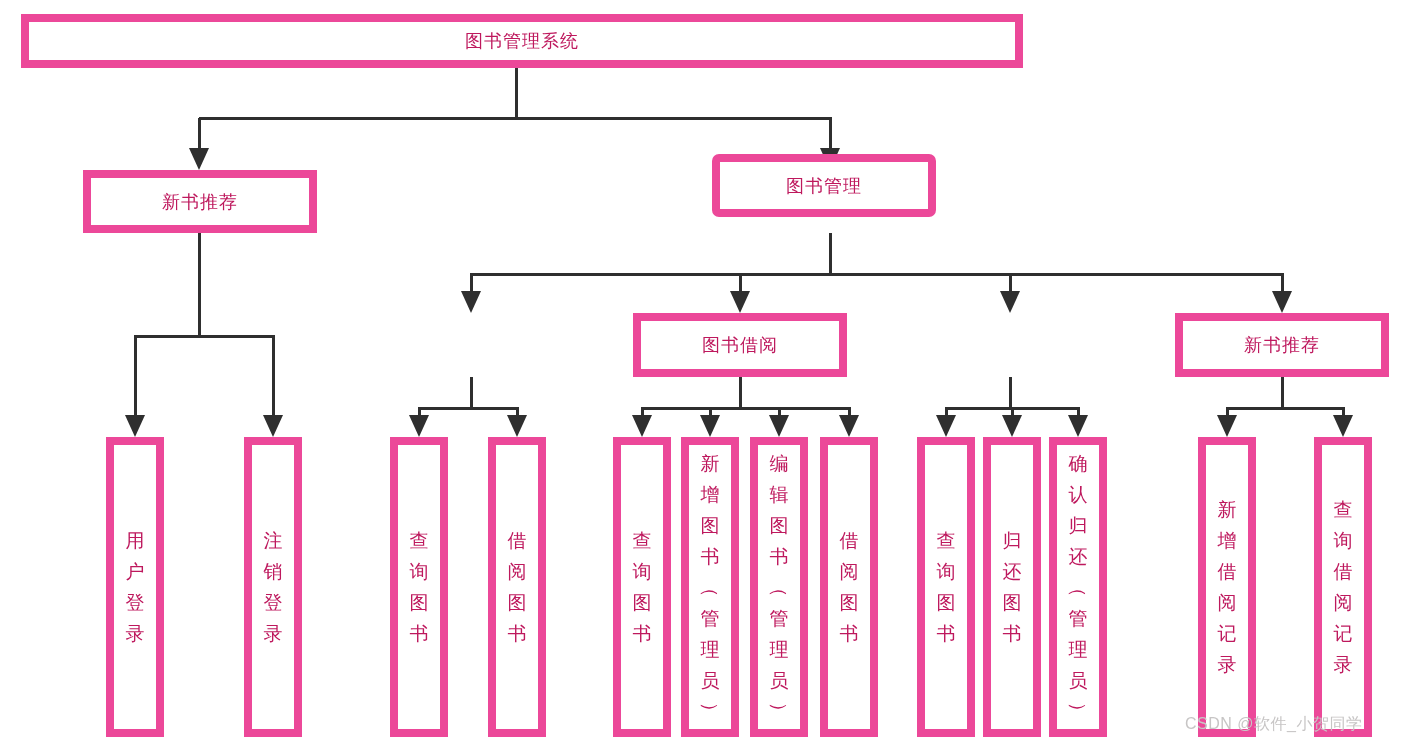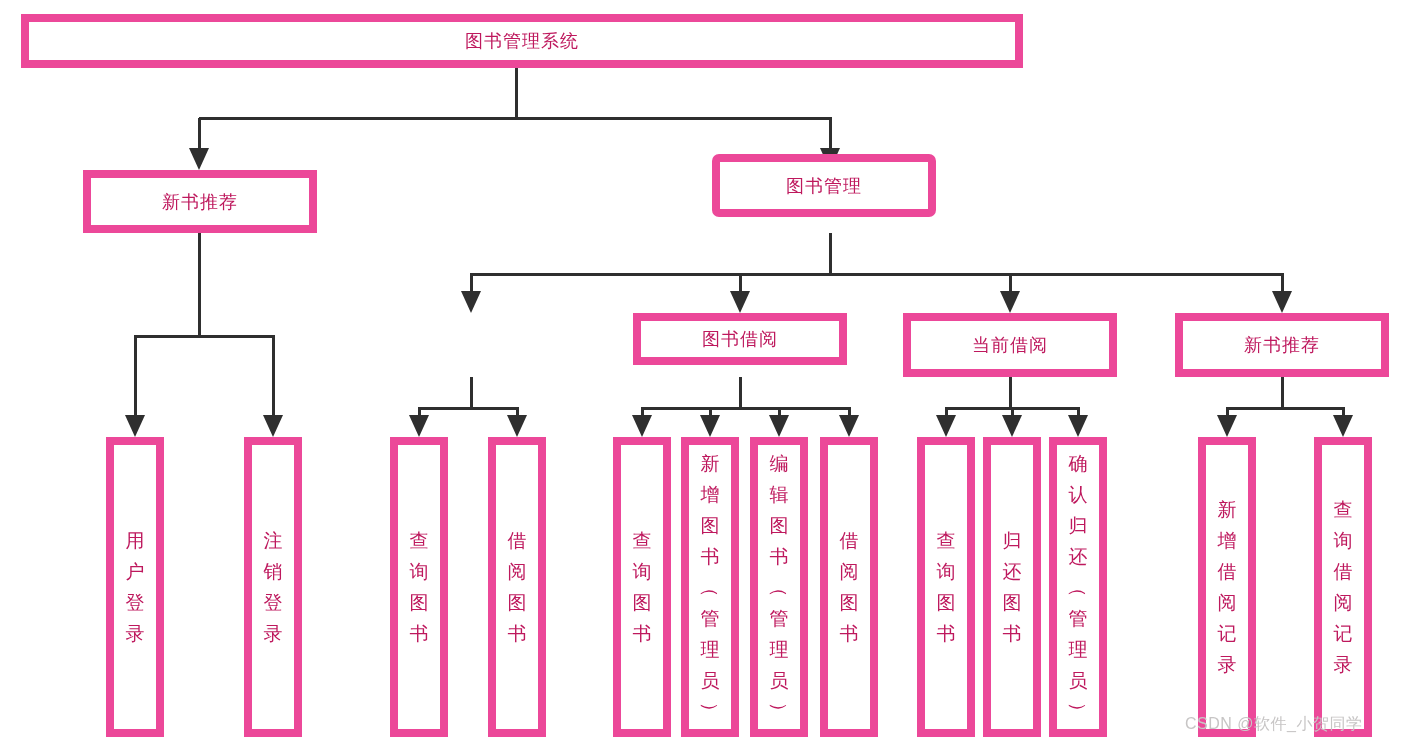--- a/index.html
+++ b/index.html
@@ -91,22 +91,21 @@
   <div class="arrow" style="left:1002px;top:415px;"></div>
   <div class="arrow" style="left:1068px;top:415px;"></div>
   <div class="arrow" style="left:1217px;top:415px;"></div>
   <div class="arrow" style="left:1333px;top:415px;"></div>
 
   <div class="node" style="left:21px;top:14px;width:1002px;height:54px;">图书管理系统</div>
 
   <div class="node" style="left:83px;top:170px;width:234px;height:63px;">新书推荐</div>
   <div class="node" style="left:712px;top:154px;width:224px;height:63px;border-radius:7px;">图书管理</div>
 
-  <div class="node" style="left:633px;top:313px;width:214px;height:52px;">图书借阅</div>
-  <div class="node" style="left:903px;top:313px;width:214px;height:64px;">当前借阅</div>
+  <div class="node" style="left:633px;top:313px;width:214px;height:64px;">图书借阅</div>
   <div class="node" style="left:1175px;top:313px;width:214px;height:64px;">新书推荐</div>
 
   <div class="node leaf" style="left:106px;top:437px;width:58px;height:300px;">
       <span>用</span>
       <span>户</span>
       <span>登</span>
       <span>录</span>
     </div>
   <div class="node leaf" style="left:244px;top:437px;width:58px;height:300px;">
       <span>注</span>

